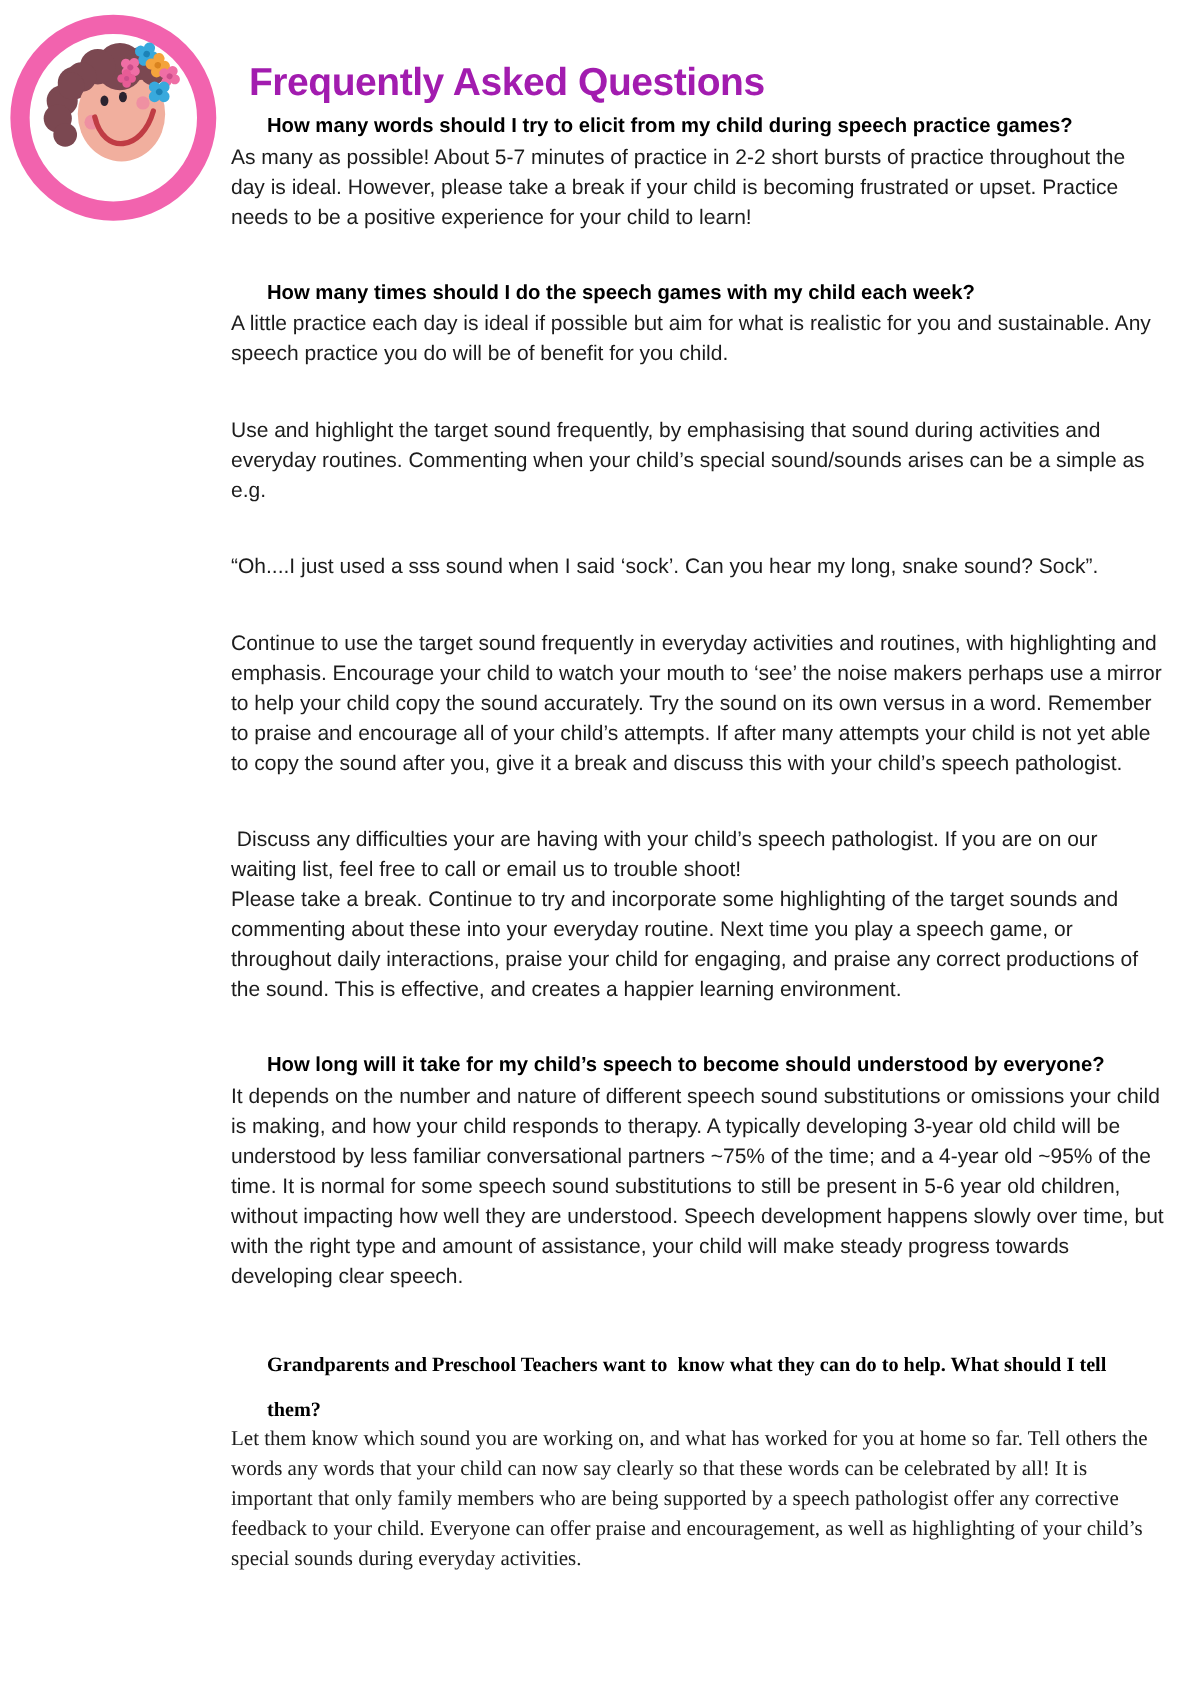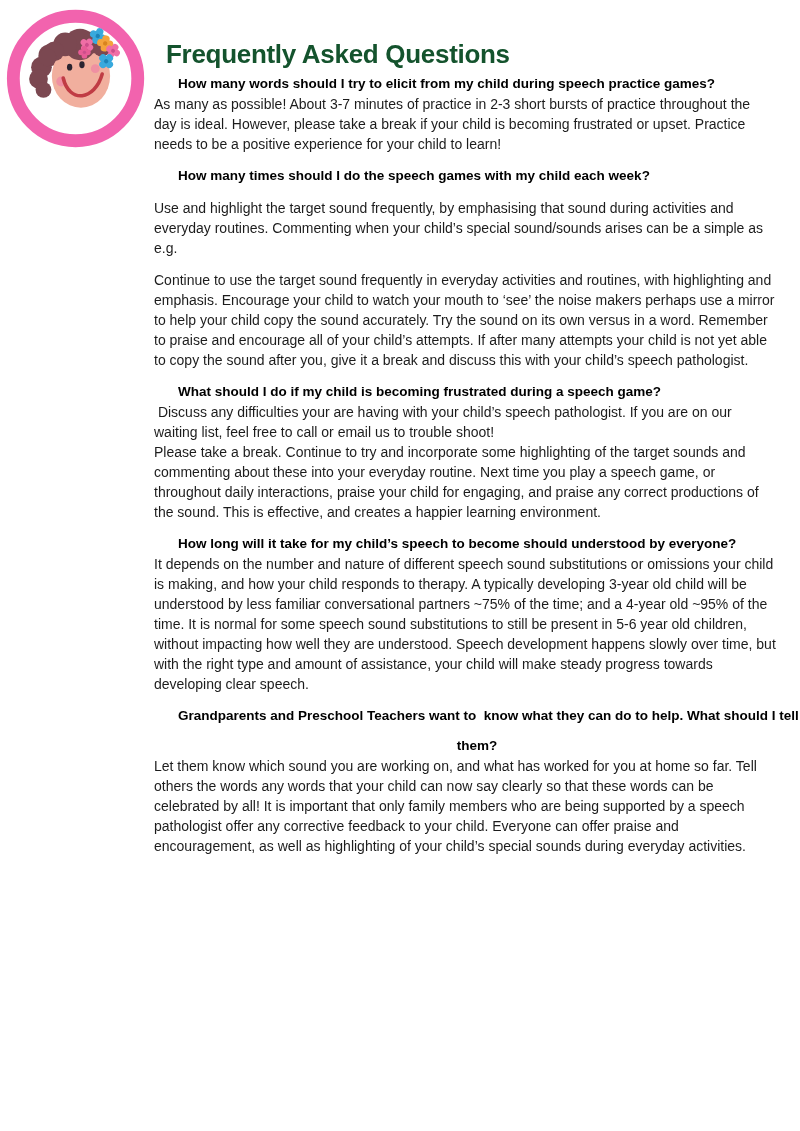--- a/index.html
+++ b/index.html
@@ -10,39 +10,39 @@
     position: relative;
     font-family: "Liberation Sans", sans-serif;
     color: #1c1c1c;
   }
   .logo {
     position: absolute; left: 0; top: 0;
     width: 158px; height: 158px;
   }
   .page-title {
     position: absolute; left: 166px; top: 20px;
-    font-size: 26px; font-weight: 700; color: #14532d;
+    font-size: 26px; font-weight: 700; color: #a21caf;
     letter-spacing: -0.3px;
     line-height: 34px;
     white-space: pre;
   }
   .content {
     position: absolute; left: 154px; top: 74px;
     width: 622px;
     font-size: 14px; line-height: 20px;
   }
-  .faq-section + .faq-section { margin-top: 12px; }
+  .faq-section + .faq-section { margin-top: 31px; }
   
-  .faq-section:nth-child(8) { margin-top: 16px; }
+  .faq-section:nth-child(8) { margin-top: 40px; font-family: Liberation Serif, serif; }
   .faq-question {
     font-weight: 700; color: #000;
     font-size: 13.5px; line-height: 20px; padding-left: 24px;
   }
   .q-line { white-space: pre; }
-  .q-line + .q-line { margin-top: 10px; text-align: center; }
+  .q-line + .q-line { margin-top: 10px; }
   .answer-para { white-space: pre-wrap; }
 </style>
 </head>
 <body>
 
 <svg class="logo" viewBox="0 0 160 160" aria-hidden="true">
   <circle cx="76.5" cy="79.5" r="63" fill="none" stroke-width="13" stroke="#F263AE"></circle>
   <g fill="#7B4851">
     <circle cx="50" cy="56" r="11"></circle>
     <circle cx="42" cy="68" r="10.5"></circle>
@@ -113,47 +113,53 @@
 
 <h1 class="page-title">Frequently Asked Questions</h1>
 
 <main class="content">
   <div id="faq-list">
   <section class="faq-section">
     <div class="faq-question">
           <div class="q-line">How many words should I try to elicit from my child during speech practice games?</div>
         </div>
     <div class="faq-answers">
-          <div class="answer-para">As many as possible! About 3-7 minutes of practice in 2-3 short bursts of practice throughout the day is ideal. However, please take a break if your child is becoming frustrated or upset. Practice needs to be a positive experience for your child to learn!</div>
+          <div class="answer-para">As many as possible! About 5-7 minutes of practice in 2-2 short bursts of practice throughout the day is ideal. However, please take a break if your child is becoming frustrated or upset. Practice needs to be a positive experience for your child to learn!</div>
         </div>
   </section>
 
   <section class="faq-section">
     <div class="faq-question">
           <div class="q-line">How many times should I do the speech games with my child each week?</div>
+        </div>
+    <div class="faq-answers">
+          <div class="answer-para">A little practice each day is ideal if possible but aim for what is realistic for you and sustainable. Any speech practice you do will be of benefit for you child.</div>
         </div>
   </section>
 
   <section class="faq-section">
     <div class="faq-answers">
           <div class="answer-para">Use and highlight the target sound frequently, by emphasising that sound during activities and everyday routines. Commenting when your child’s special sound/sounds arises can be a simple as e.g.</div>
         </div>
   </section>
 
+  <section class="faq-section">
+
+    <div class="faq-answers">
+          <div class="answer-para">“Oh....I just used a sss sound when I said ‘sock’. Can you hear my long, snake sound? Sock”.</div>
+        </div>
+  </section>
 
   <section class="faq-section">
     <div class="faq-answers">
           <div class="answer-para">Continue to use the target sound frequently in everyday activities and routines, with highlighting and emphasis. Encourage your child to watch your mouth to ‘see’ the noise makers perhaps use a mirror to help your child copy the sound accurately. Try the sound on its own versus in a word. Remember to praise and encourage all of your child’s attempts. If after many attempts your child is not yet able to copy the sound after you, give it a break and discuss this with your child’s speech pathologist.</div>
         </div>
   </section>
 
   <section class="faq-section">
-    <div class="faq-question">
-          <div class="q-line">What should I do if my child is becoming frustrated during a speech game?</div>
-        </div>
     <div class="faq-answers">
           <div class="answer-para"> Discuss any difficulties your are having with your child’s speech pathologist. If you are on our waiting list, feel free to call or email us to trouble shoot!</div>
           <div class="answer-para">Please take a break. Continue to try and incorporate some highlighting of the target sounds and commenting about these into your everyday routine. Next time you play a speech game, or throughout daily interactions, praise your child for engaging, and praise any correct productions of the sound. This is effective, and creates a happier learning environment.</div>
         </div>
   </section>
 
   <section class="faq-section">
     <div class="faq-question">
           <div class="q-line">How long will it take for my child’s speech to become should understood by everyone?</div>
         </div>

